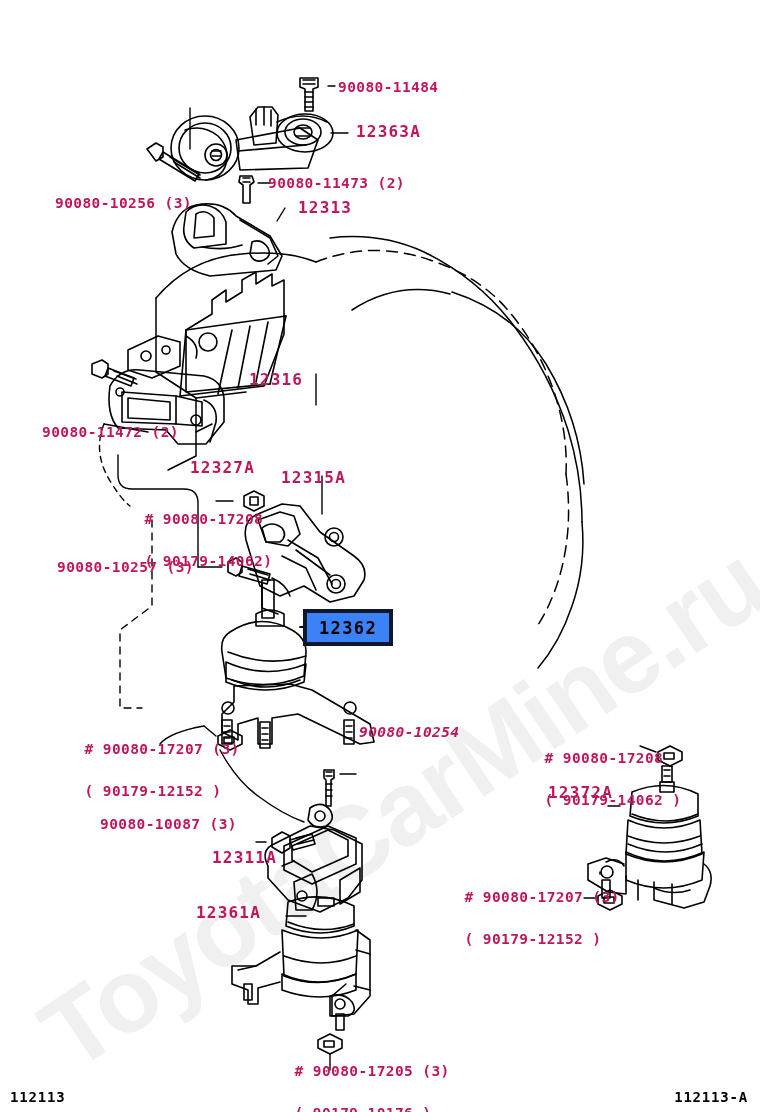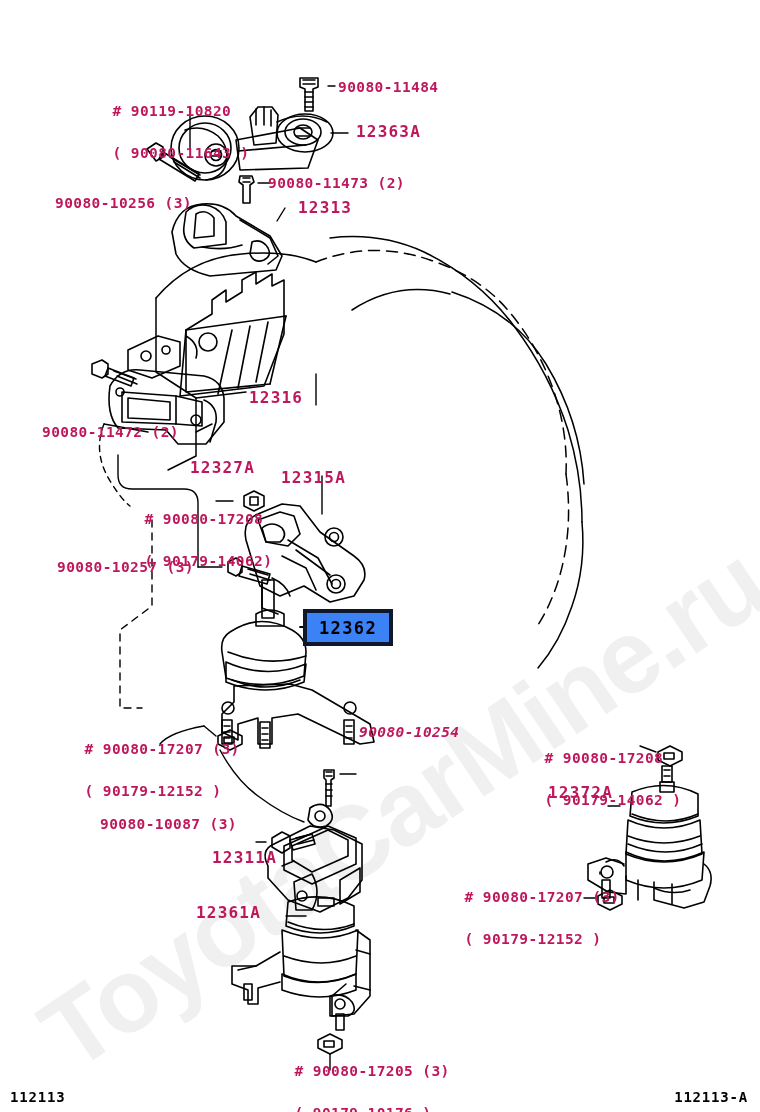--- a/index.html
+++ b/index.html
@@ -254,36 +254,32 @@
       <path d="M656 752 L640 746" stroke-width="1.4"></path>
 
       <path d="M600 874 L600 872"></path>
       <path d="M598 896 l12 -6 l12 6 l0 8 l-12 6 l-12 -6 Z"></path>
       <path d="M604 897 l10 0 l0 6 l-10 0 Z"></path>
       <path d="M596 898 L584 898" stroke-width="1.4"></path>
       <path d="M620 806 L608 806" stroke-width="1.4"></path>
     </g>
   </svg>
 
-  <div class="lbl two" style="left:76px;top:80px;">
-    <span># 90119-10820</span><br>
-    <span>( 90080-11643 )</span>
-  </div>
 
   <div class="lbl" style="left:338px;top:78px;">90080-11484</div>
 
   <div class="lbl big" style="left:356px;top:122px;">12363A</div>
 
   <div class="lbl" style="left:268px;top:174px;">90080-11473 (2)</div>
 
   <div class="lbl" style="left:55px;top:194px;">90080-10256 (3)</div>
 
   <div class="lbl big" style="left:298px;top:198px;">12313</div>
 
-  <div class="lbl big" style="left:249px;top:388px;">12316</div>
+  <div class="lbl big" style="left:249px;top:370px;">12316</div>
 
   <div class="lbl" style="left:42px;top:423px;">90080-11472 (2)</div>
 
   <div class="lbl big" style="left:190px;top:425px;margin-top:33px;">12327A</div>
 
   <div class="lbl big" style="left:281px;top:468px;">12315A</div>
 
   <div class="lbl two" style="left:108px;top:488px;">
     <span># 90080-17208</span><br>
     <span>( 90179-14062)</span>

